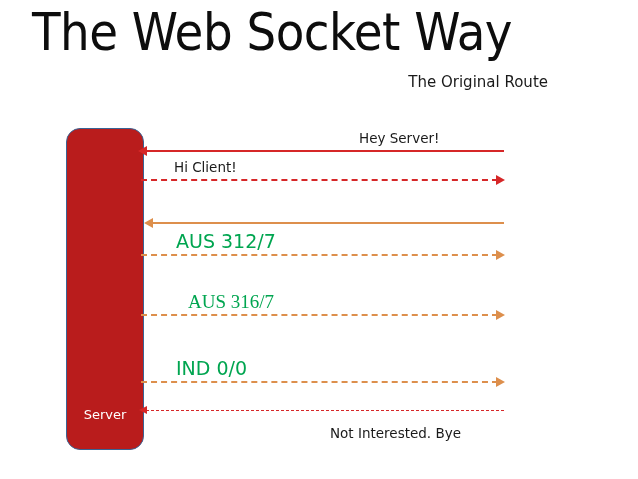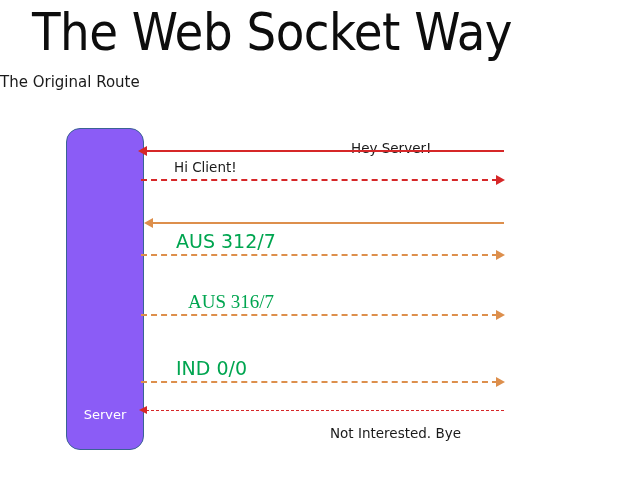--- a/index.html
+++ b/index.html
@@ -36,31 +36,31 @@
     color: #0d0d0d;
     letter-spacing: -0.5px;
     white-space: nowrap;
     font-family: "DejaVu Sans Condensed", "DejaVu Sans", "Liberation Sans", sans-serif;
   }
   #subtitle {
     position: absolute;
     left: 0;
     top: 72px;
     width: 548px;
-    text-align: left;
+    text-align: right;
     font-size: 15px;
     line-height: 20px;
     color: #1a1a1a;
     white-space: nowrap;
   }
 
   
   .node-box {
     position: absolute;
-    background: #8b5cf6;
+    background: #b91c1c;
     border: 1px solid #3a6394;
     border-radius: 14px;
     box-sizing: border-box;
     color: #ffffff;
     font-size: 13px;
   }
   .node-label {
     position: absolute;
     left: 0;
     width: 100%;
@@ -147,21 +147,21 @@
 
   <div id="title">The Web Socket Way</div>
 
   <div id="subtitle">The Original Route</div>
 
   <div id="server-box" class="node-box">
     <div class="node-label">Server</div>
   </div>
 
 
-  <div class="msg-label" style="left:351px; top:130px;margin-top:10px;">Hey Server!</div>
+  <div class="msg-label" style="left:359px; top:130px;">Hey Server!</div>
   <div class="msg-line solid red" style="left:141px; top:150px; width:363px;"></div>
   <div class="arrow-head left red" style="left:138px; top:146px;"></div>
 
   <div class="msg-label" style="left:174px; top:159px;">Hi Client!</div>
   <div class="msg-line dashed red" style="left:141px; top:179px; width:357px;"></div>
   <div class="arrow-head right red" style="left:496px; top:175px;"></div>
 
   <div class="msg-line solid orange" style="left:148px; top:222px; width:356px;"></div>
   <div class="arrow-head left orange" style="left:144px; top:218px;"></div>
 

